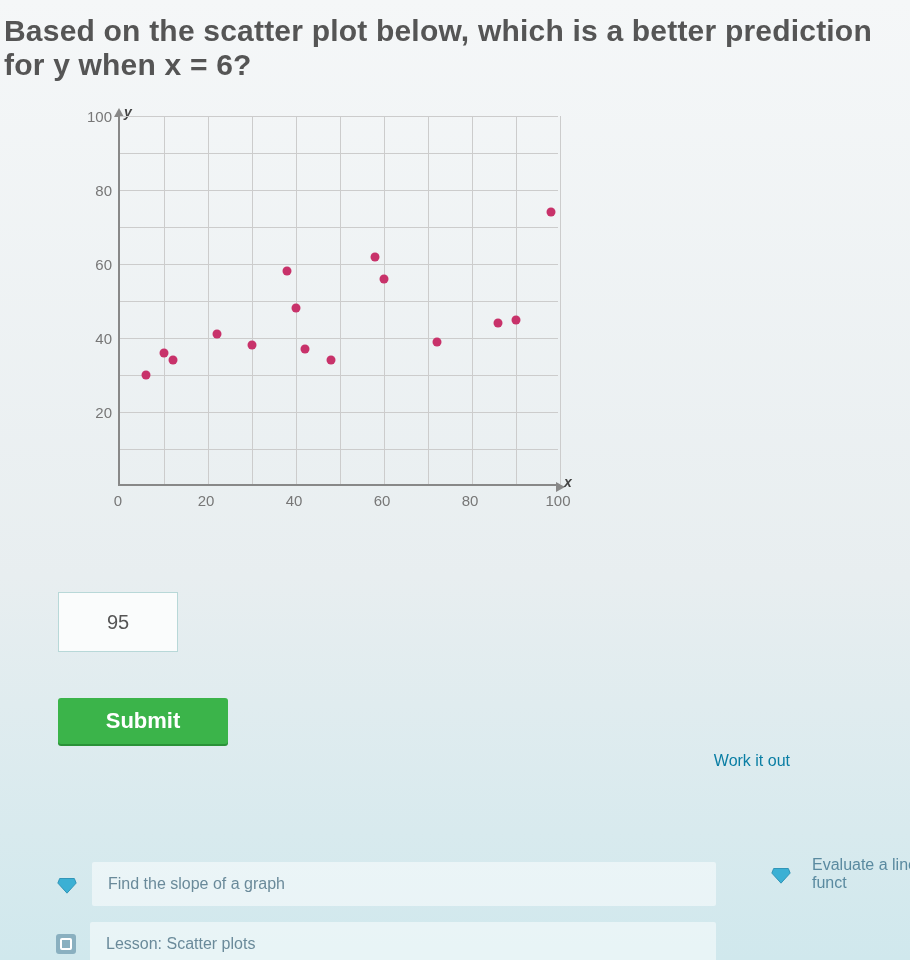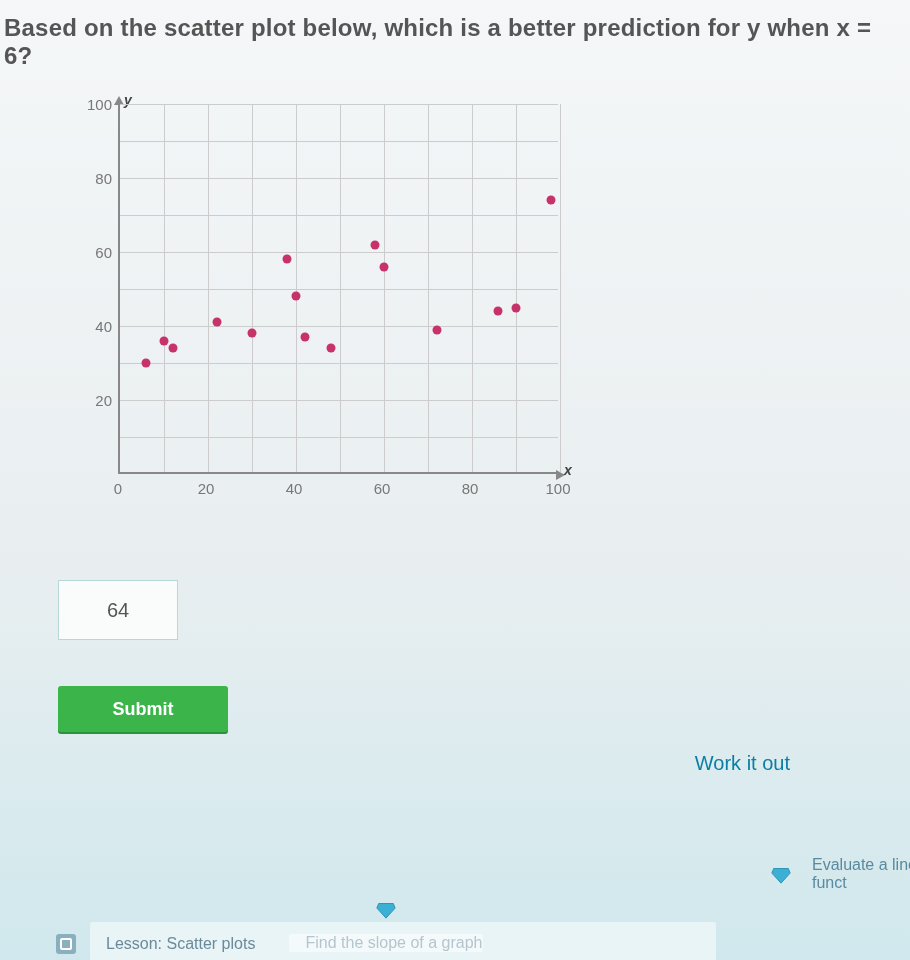--- a/index.html
+++ b/index.html
@@ -11,21 +11,21 @@
       overflow: hidden;
       position: relative;
     }
     .page {
       background: linear-gradient(to bottom, #f5f7f8 0%, #e8eef0 60%, #d0e8ed 100%);
       width: 100%;
       height: 100%;
       padding: 8px 0 0 0;
     }
     .question {
-      font-size: 24px;
+      font-size: 30px;
       color: #555;
       font-weight: 600;
       padding: 6px 10px 24px 4px;
       letter-spacing: 0.2px;
     }
     .chart-wrap {
       margin-left: 70px;
       position: relative;
       width: 520px;
       height: 440px;
@@ -123,50 +123,50 @@
       cursor: pointer;
     }
     .submit-btn {
       margin: 46px 0 0 58px;
       width: 170px;
       height: 46px;
       background: #3bb44a;
       color: #fff;
       border: none;
       border-radius: 3px;
-      font-size: 18px;
+      font-size: 22px;
       font-weight: 600;
       cursor: pointer;
       box-shadow: 0 2px 0 #2a9238;
     }
     .work-it {
       position: absolute;
       right: 120px;
       top: 752px;
       text-align: center;
     }
     .work-it-link {
       color: #0a7ea4;
-      font-size: 20px;
+      font-size: 16px;
       cursor: pointer;
       display: block;
       margin-bottom: 20px;
     }
     .not-ready {
       color: #666;
       font-size: 19px;
     }
     .help-row {
       position: absolute;
       display: flex;
       align-items: center;
       gap: 14px;
       height: 48px;
     }
-    .help-row.row1 { top: 898px; left: 56px; width: 660px; flex-direction: column; }
+    .help-row.row1 { top: 860px; left: 56px; width: 660px; }
     .help-row.row2 { top: 850px; left: 770px; width: 200px; }
     .help-row.row3 { top: 920px; left: 56px; width: 660px; }
     .help-bar {
       background: rgba(255,255,255,0.5);
       height: 44px;
       border-radius: 2px;
       flex: 1;
       display: flex;
       align-items: center;
       padding-left: 10px;
@@ -256,21 +256,21 @@
       <div class="tick-x" style="left: 400px;">80</div>
       <div class="tick-x" style="left: 488px;">100</div>
       <div class="tick-y" style="top: 306px;">20</div>
       <div class="tick-y" style="top: 232px;">40</div>
       <div class="tick-y" style="top: 158px;">60</div>
       <div class="tick-y" style="top: 84px;">80</div>
       <div class="tick-y" style="top: 10px;">100</div>
     </div>
 
   <div class="answers">
-    <div class="answer-box">64</div>
+    <div class="answer-box">95</div>
   </div>
 
   <button class="submit-btn">Submit</button>
 
   <div class="work-it">
     <span class="work-it-link">Work it out</span>
   </div>
 
   <div class="help-row row1">
     <span class="gem-icon">

